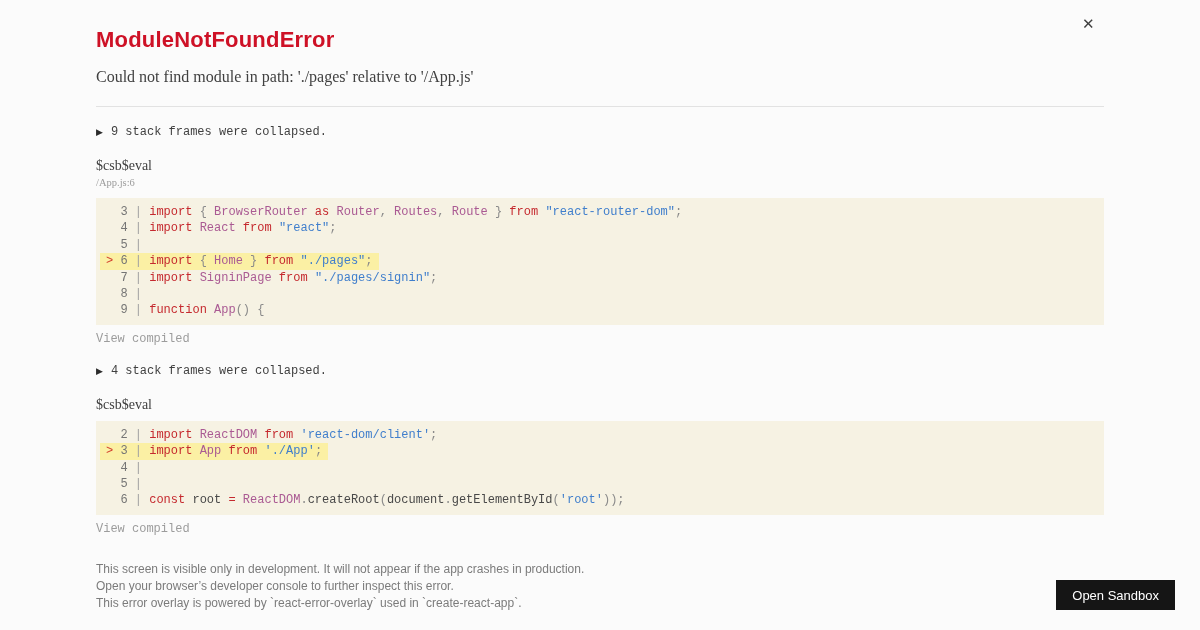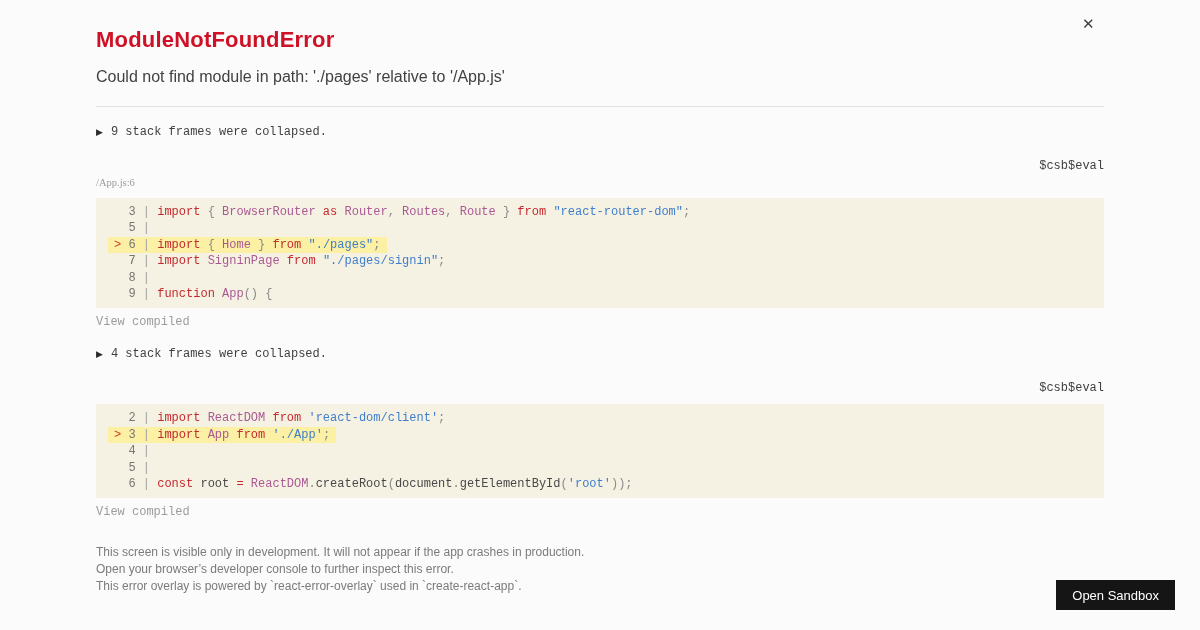--- a/index.html
+++ b/index.html
@@ -34,52 +34,52 @@
     letter-spacing:0.2px;
   }
   .close-btn{
     position:absolute;left:1080px;top:14px;
     background:none;border:none;padding:2px;
     font-size:15px;line-height:15px;color:#404040;cursor:pointer;
     font-family:"Liberation Sans",sans-serif;
   }
   .err-message{
     margin-top:16px;
-    font-family:Liberation Sans, sans-serif;
+    font-family:Liberation Serif, serif;
     font-size:16px;line-height:18px;
     color:#414141;
     white-space:pre;
   }
   hr.divider{
     margin:20px 0 0 0;border:none;border-top:1px solid #e2e2e2;height:0;
   }
   .collapse-row{
     margin-top:19px;
     font-family:"Liberation Mono",monospace;
     font-size:12px;line-height:12px;color:var(--text);
     cursor:pointer;display:flex;align-items:center;
   }
   .collapse-arrow{
     font-size:9px;margin-right:8px;color:#2b2b2b;
     font-family:"DejaVu Sans",sans-serif;
   }
   .frame-fn{
     margin-top:22px;
-    font-family:Liberation Mono, monospace;
-    font-size:12px;line-height:12px;color:var(--text);text-align:right;
+    font-family:Liberation Serif, serif;
+    font-size:14px;line-height:12px;color:var(--text);
   }
   .frame-loc{
     margin-top:5px;
     font-family:Liberation Serif, serif;
     font-size:10.5px;line-height:11px;color:var(--muted);
   }
   .code-block{
     margin-top:10px;
     background:var(--code-bg);
-    padding:6px 12px;
+    padding:6px 4px;
     font-family:"Liberation Mono",monospace;
     font-size:12px;
   }
   .code-line{
     line-height:16.4px;height:16.4px;white-space:pre;
   }
   .line-inner{
     display:inline-block;height:16.4px;padding:0 6px;white-space:pre;
   }
   .line-inner.hl{background:var(--hl-bg);}
@@ -120,20 +120,21 @@
   <h1 class="err-title">ModuleNotFoundError</h1>
   <div class="err-message">Could not find module in path: './pages' relative to '/App.js'</div>
   <hr class="divider">
 
   <div id="sections">
       <div class="section"><div class="collapse-row">
           <span class="collapse-arrow">▶</span>
           <span>9 stack frames were collapsed.</span>
         </div><div class="frame-fn">$csb$eval</div><div class="frame-loc">/App.js:6</div><div class="code-block">
           <div class="code-line"><span class="line-inner"><span class="mark">  </span><span class="lineno">3</span><span class="pipe"> | </span><span class="tok-kw">import</span><span class="tok-pun"> { </span><span class="tok-id">BrowserRouter</span><span class="tok-kw"> as </span><span class="tok-id">Router</span><span class="tok-pun">, </span><span class="tok-id">Routes</span><span class="tok-pun">, </span><span class="tok-id">Route</span><span class="tok-pun"> } </span><span class="tok-kw">from</span><span class="tok-pl"> </span><span class="tok-str">"react-router-dom"</span><span class="tok-pun">;</span></span></div>
+          <div class="code-line"><span class="line-inner"><span class="mark">  </span><span class="lineno">4</span><span class="pipe"> | </span><span class="tok-kw">import</span><span class="tok-pl"> </span><span class="tok-id">React</span><span class="tok-kw"> from </span><span class="tok-str">"react"</span><span class="tok-pun">;</span></span></div>
           <div class="code-line"><span class="line-inner"><span class="mark">  </span><span class="lineno">5</span><span class="pipe"> | </span></span></div>
           <div class="code-line"><span class="line-inner hl"><span class="mark">&gt; </span><span class="lineno">6</span><span class="pipe"> | </span><span class="tok-kw">import</span><span class="tok-pun"> { </span><span class="tok-id">Home</span><span class="tok-pun"> } </span><span class="tok-kw">from</span><span class="tok-pl"> </span><span class="tok-str">"./pages"</span><span class="tok-pun">;</span></span></div>
           <div class="code-line"><span class="line-inner"><span class="mark">  </span><span class="lineno">7</span><span class="pipe"> | </span><span class="tok-kw">import</span><span class="tok-pl"> </span><span class="tok-id">SigninPage</span><span class="tok-kw"> from </span><span class="tok-str">"./pages/signin"</span><span class="tok-pun">;</span></span></div>
           <div class="code-line"><span class="line-inner"><span class="mark">  </span><span class="lineno">8</span><span class="pipe"> | </span></span></div>
           <div class="code-line"><span class="line-inner"><span class="mark">  </span><span class="lineno">9</span><span class="pipe"> | </span><span class="tok-kw">function</span><span class="tok-pl"> </span><span class="tok-id">App</span><span class="tok-pun">() {</span></span></div>
         </div><div class="view-compiled">View compiled</div></div>
       <div class="section"><div class="collapse-row">
           <span class="collapse-arrow">▶</span>
           <span>4 stack frames were collapsed.</span>
         </div><div class="frame-fn">$csb$eval</div><div class="code-block">

